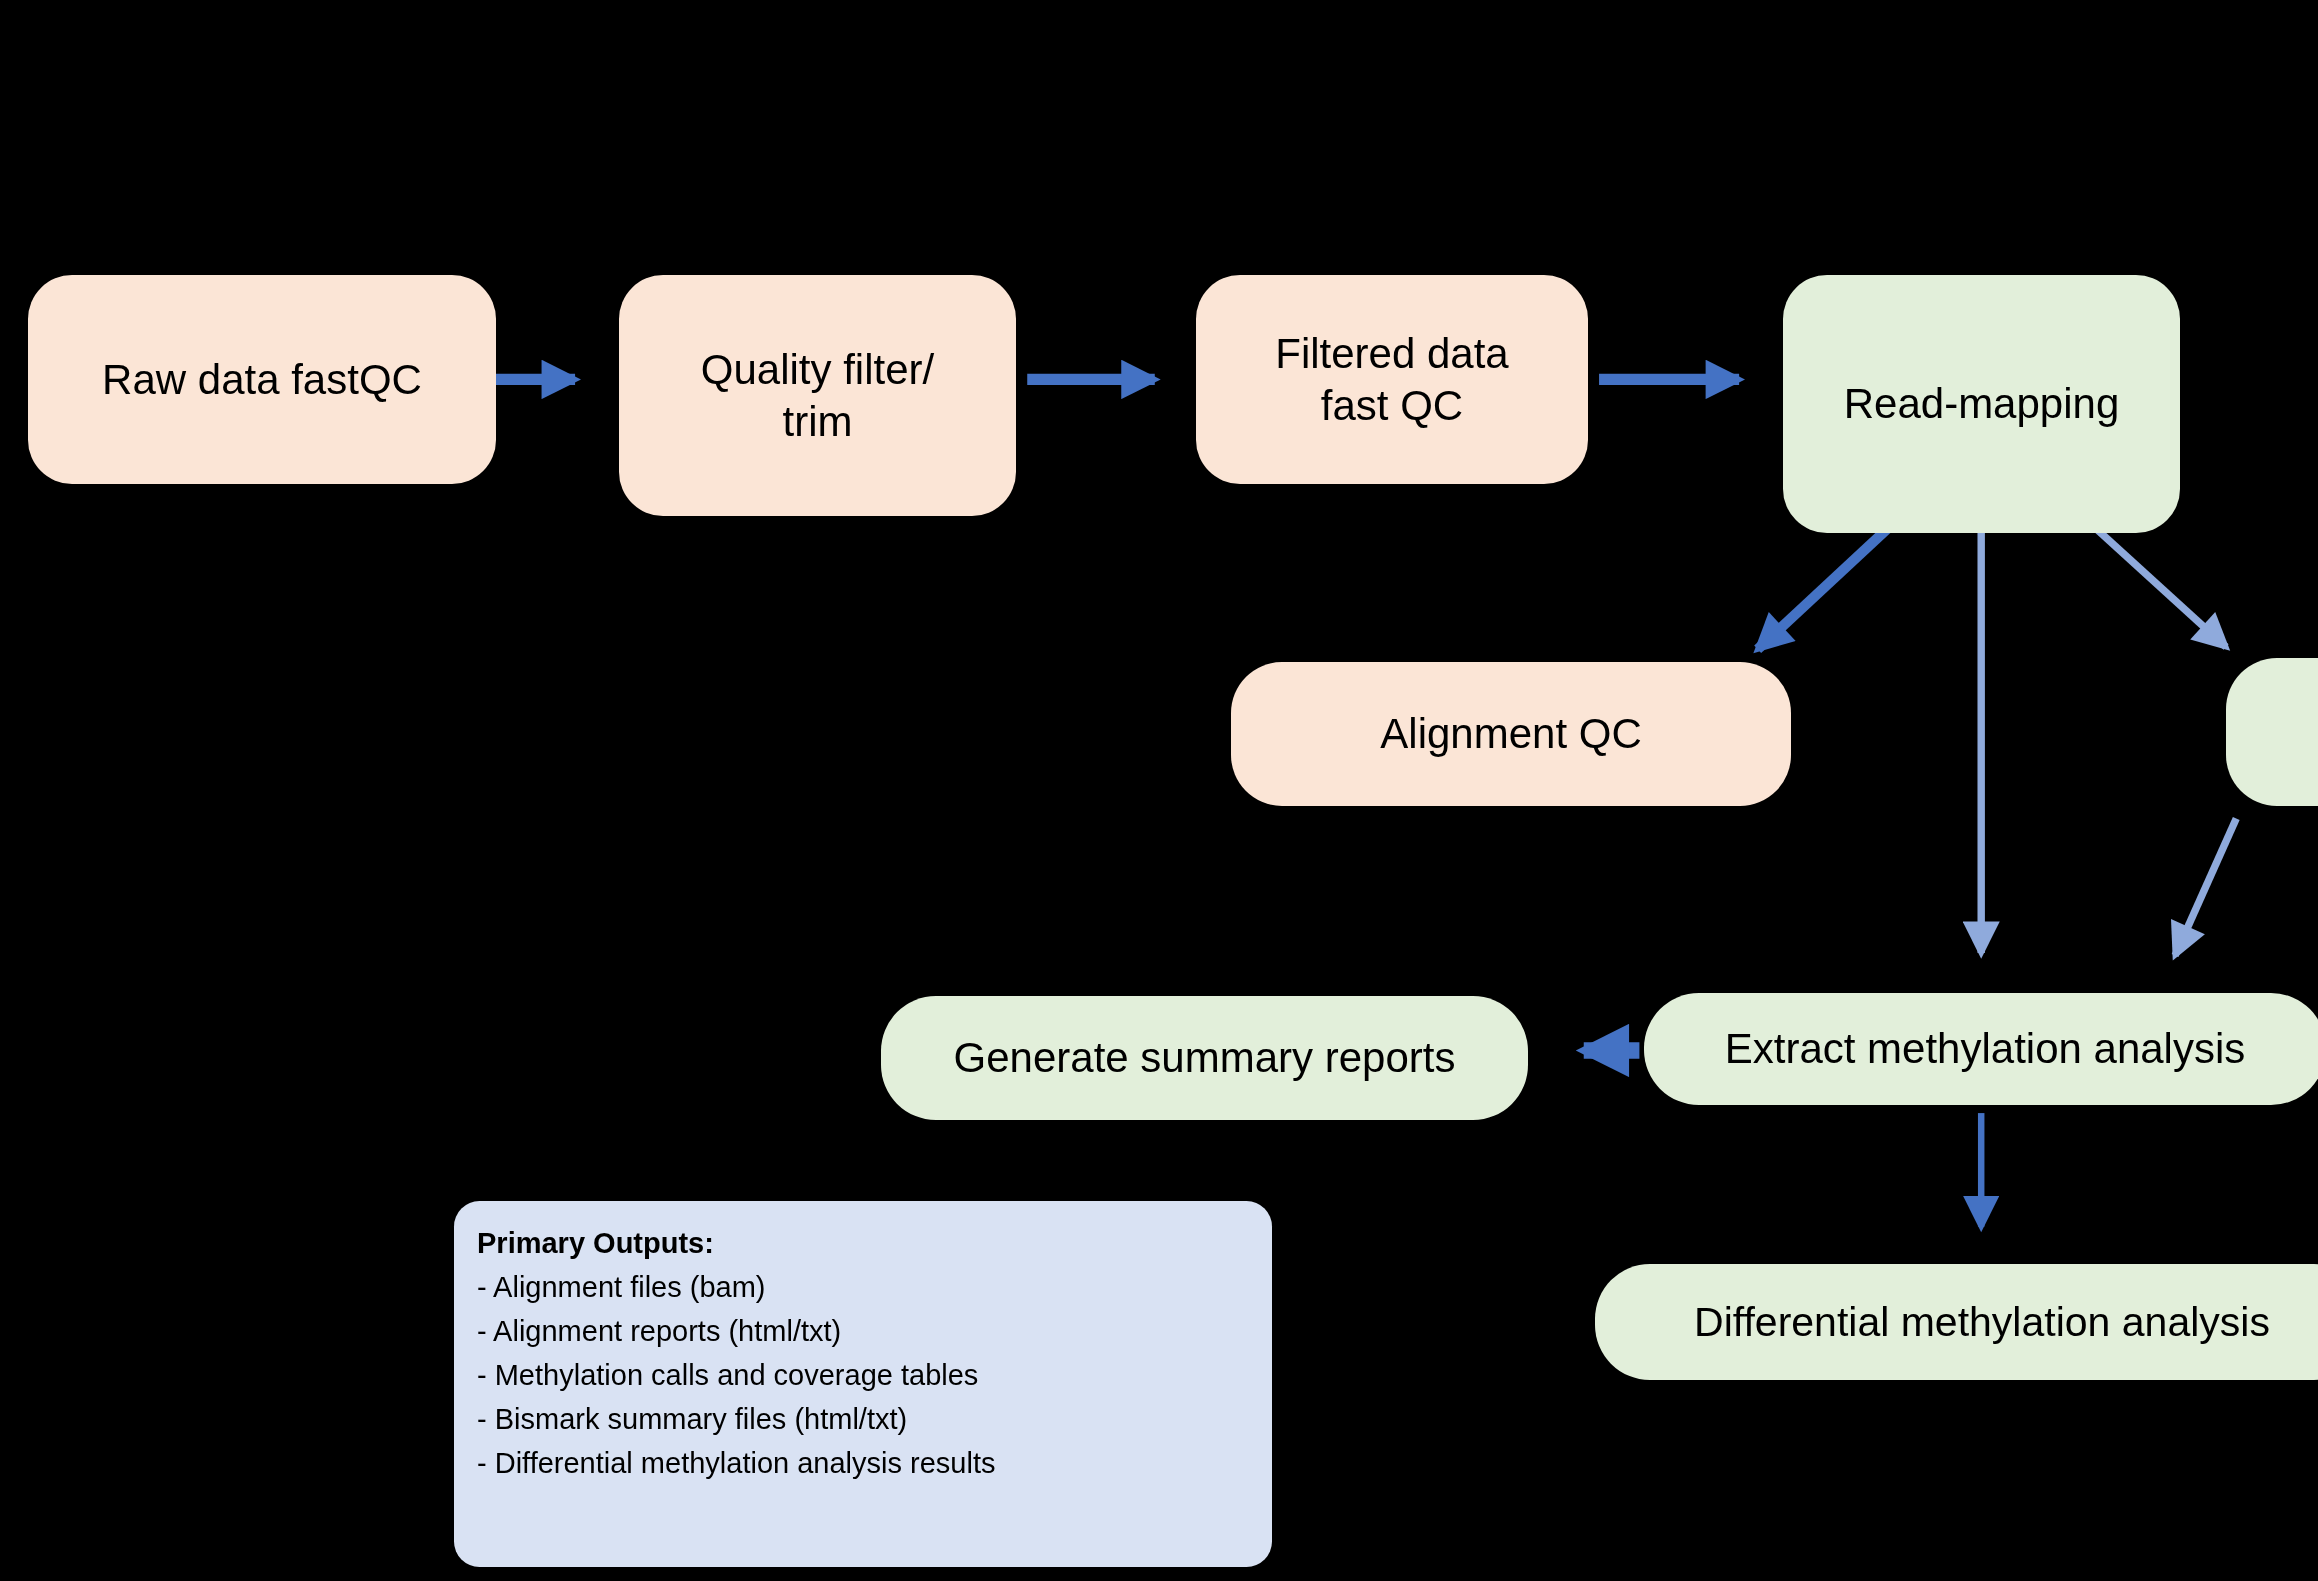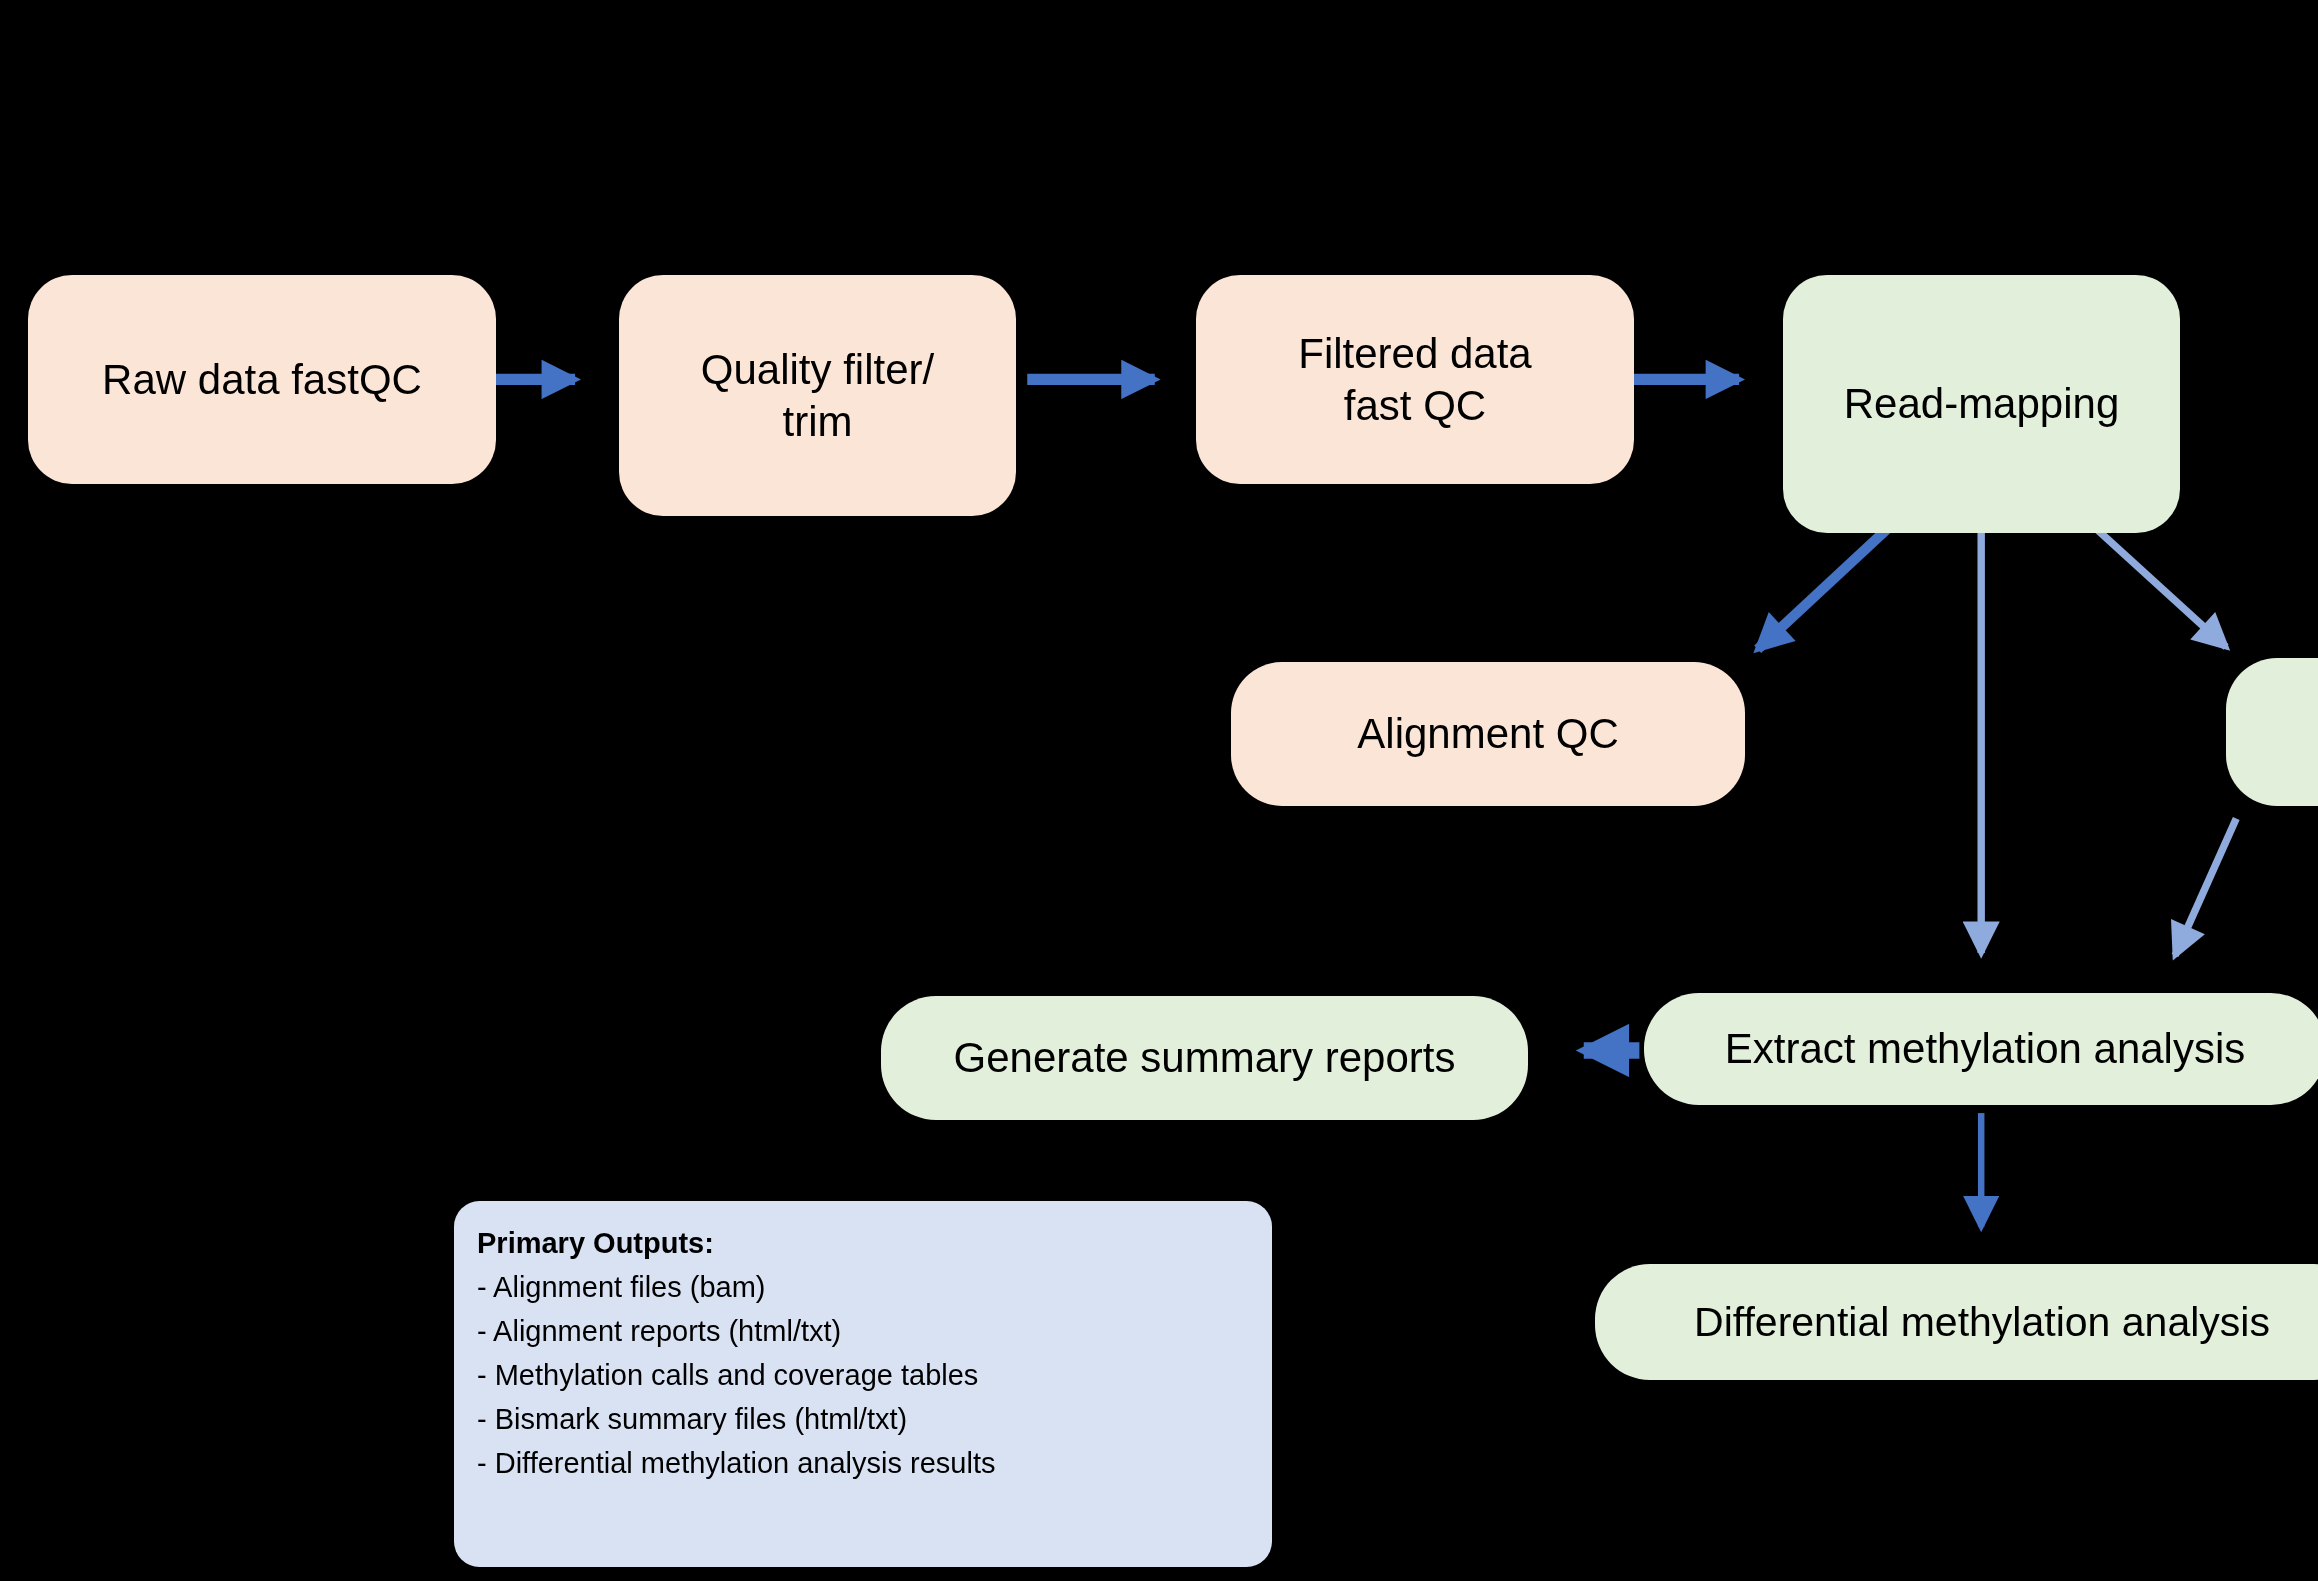--- a/index.html
+++ b/index.html
@@ -52,23 +52,23 @@
     box-sizing: border-box;
     padding: 19.5px 23px;
     font-size: 29px;
     line-height: 1.52;
     color: #000000;
   }
   .panel-title { font-weight: bold; }
   
   #node-raw          { left: 28px;   top: 275px;  width: 468px;  height: 209px; }
   #node-quality      { left: 619px; top: 275px;  width: 397px;  height: 241px; }
-  #node-filtered     { left: 1196px; top: 275px;  width: 438px;  height: 209px; }
+  #node-filtered     { left: 1196px; top: 275px;  width: 392px;  height: 209px; }
   #node-readmap      { left: 1783px; top: 275px;  width: 397px;  height: 258px; }
-  #node-alignqc      { left: 1231px; top: 662px; width: 514px; height: 144px; }
+  #node-alignqc      { left: 1231px; top: 662px; width: 560px; height: 144px; }
   #node-duplicate    { left: 2226px; top: 658px; width: 515px; height: 148px; }
   #node-generate     { left: 881px; top: 996px; width: 647px; height: 124px; }
   #node-extract      { left: 1644px; top: 993px; width: 682px; height: 112px; }
   #node-differential { left: 1595px; top: 1264px; width: 774px; height: 116px; font-size: 41px; }
 </style>
 </head>
 <body>
 
 <div id="canvas">
 

